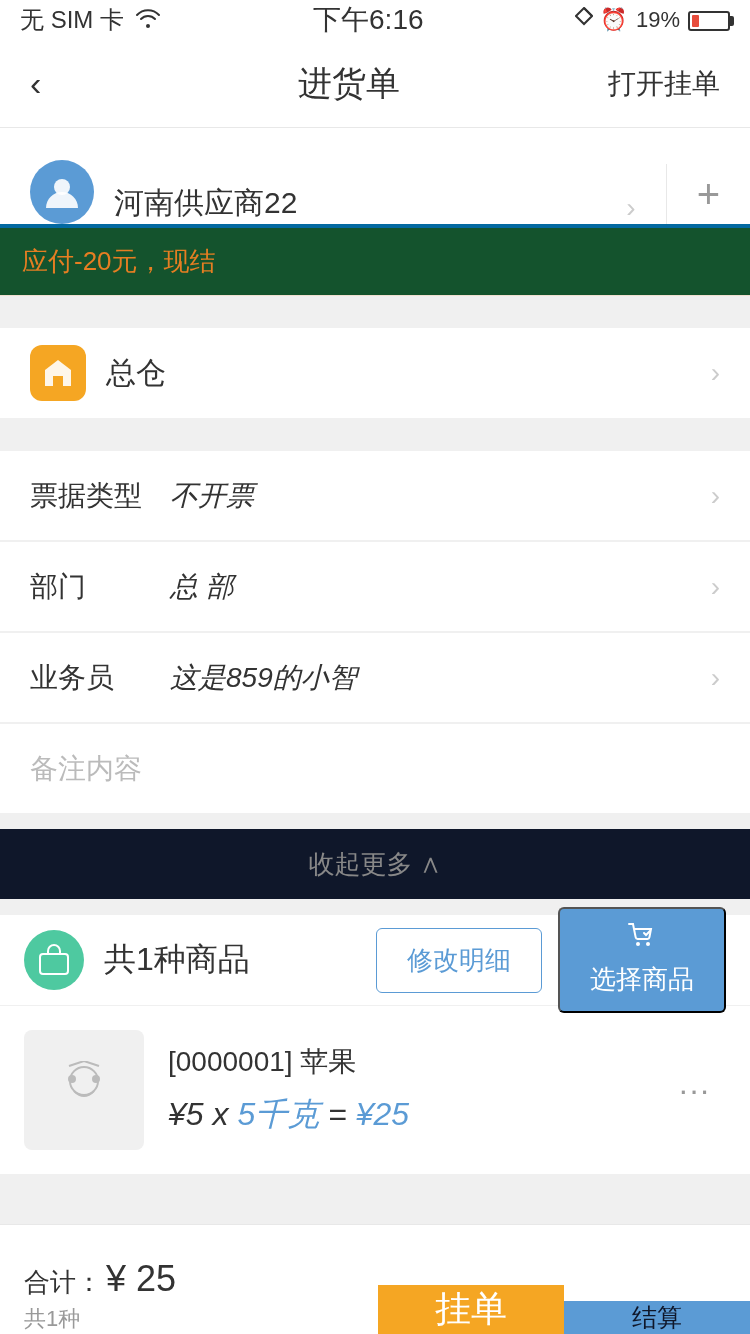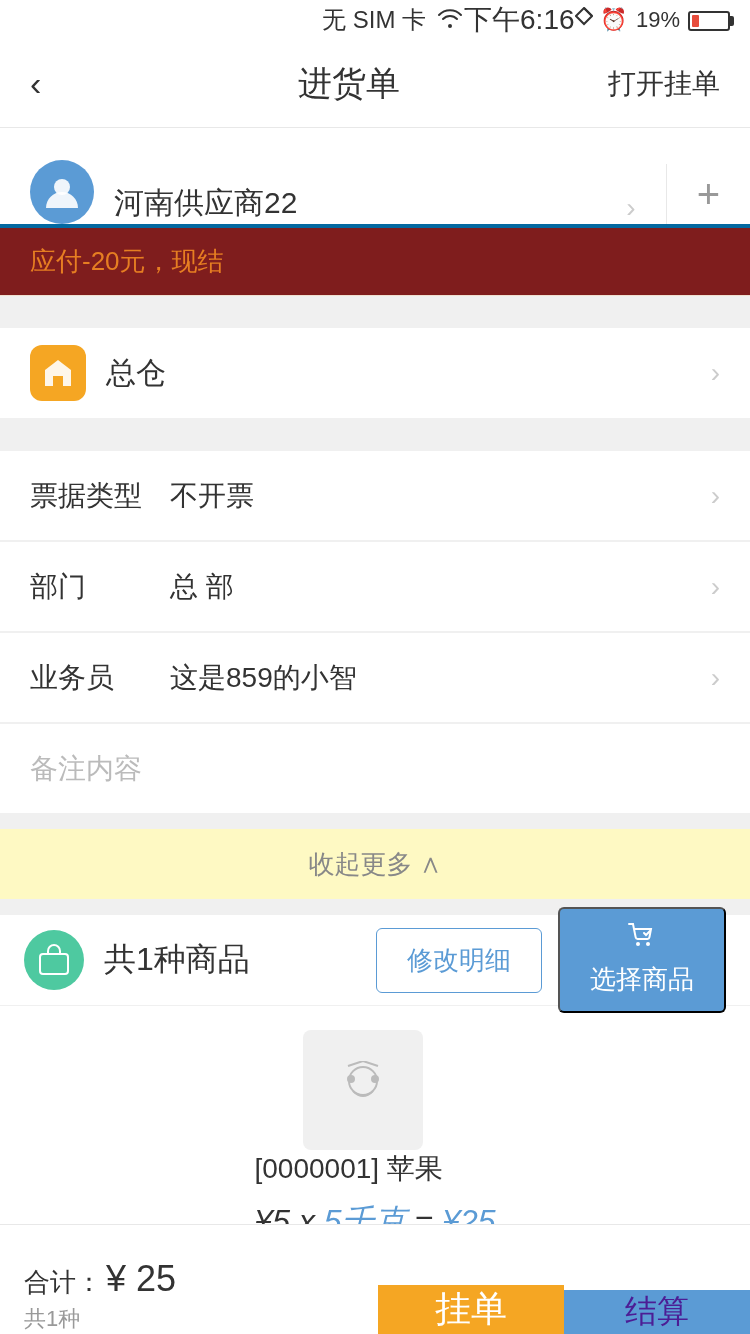--- a/index.html
+++ b/index.html
@@ -12,21 +12,21 @@
       font-size: 28px;
       color: #333;
     }
 
     
     .status-bar {
       background: #fff;
       height: 40px;
       display: flex;
       align-items: center;
-      justify-content: flex-end;
+      justify-content: space-between;
       padding: 0 20px;
       font-size: 24px;
       color: #333;
     }
     .status-bar-left { display: flex; align-items: center; gap: 10px; }
     .status-bar-center { font-size: 28px; font-weight: 500; }
     .status-bar-right { display: flex; align-items: center; gap: 8px; font-size: 22px; }
     .battery {
       width: 42px; height: 20px; border: 2px solid #333; border-radius: 3px;
       position: relative; display: inline-flex; align-items: center; padding: 2px;
@@ -91,22 +91,22 @@
     .supplier-arrow { color: #ccc; font-size: 28px; margin-right: 30px; }
     .supplier-add {
       font-size: 40px; color: #999; cursor: pointer;
       border-left: 1px solid #e8e8e8;
       padding-left: 30px;
       height: 60px; display: flex; align-items: center;
     }
 
     
     .payment-notice {
-      background: #7f1d1d;
-      padding: 16px 30px;
+      background: #14532d;
+      padding: 16px 22px;
       font-size: 26px;
       color: #e67e22;
       border-bottom: 1px solid #f0e0d0;
     }
 
     
     .warehouse-row {
       display: flex;
       align-items: center;
       padding: 0 30px;
@@ -134,30 +134,31 @@
     .form-label {
       font-size: 28px;
       color: #333;
       width: 140px;
       flex-shrink: 0;
     }
     .form-value {
       flex: 1;
       font-size: 28px;
       color: #333;
+      font-style: italic;
     }
     .form-placeholder {
       flex: 1;
       font-size: 28px;
       color: #bbb;
     }
 
     
     .collapse-btn {
-      background: #fef9c3;
+      background: #0f172a;
       height: 70px;
       display: flex;
       align-items: center;
       justify-content: center;
       font-size: 26px;
       color: #888;
       cursor: pointer;
     }
 
     
@@ -196,21 +197,20 @@
     }
 
     
     .product-item {
       background: #fff;
       border-top: 1px solid #f0f0f0;
       display: flex;
       align-items: center;
       padding: 24px 24px;
       min-height: 160px;
-      flex-direction: column;
     }
     .product-thumb {
       width: 120px; height: 120px;
       background: #f0f0f0;
       border-radius: 8px;
       display: flex; align-items: center; justify-content: center;
       margin-right: 24px; flex-shrink: 0;
       color: #bbb; font-size: 22px; text-align: center;
       flex-direction: column;
     }
@@ -250,22 +250,22 @@
       width: 186px;
       background: #f5a623;
       color: #fff;
       font-size: 36px;
       display: flex; align-items: center; justify-content: center;
       cursor: pointer;
     }
     .btn-checkout {
       width: 186px;
       background: #5b9bd5;
-      color: #4c1d95;
-      font-size: 32px;
+      color: #0f172a;
+      font-size: 25px;
       display: flex; align-items: center; justify-content: center;
       cursor: pointer;
     }
 
     .divider { height: 1px; background: #f0f0f0; }
 
     .section-gap { height: 16px; background: #f0f0f0; }
   </style>
 </head>
 <body>

